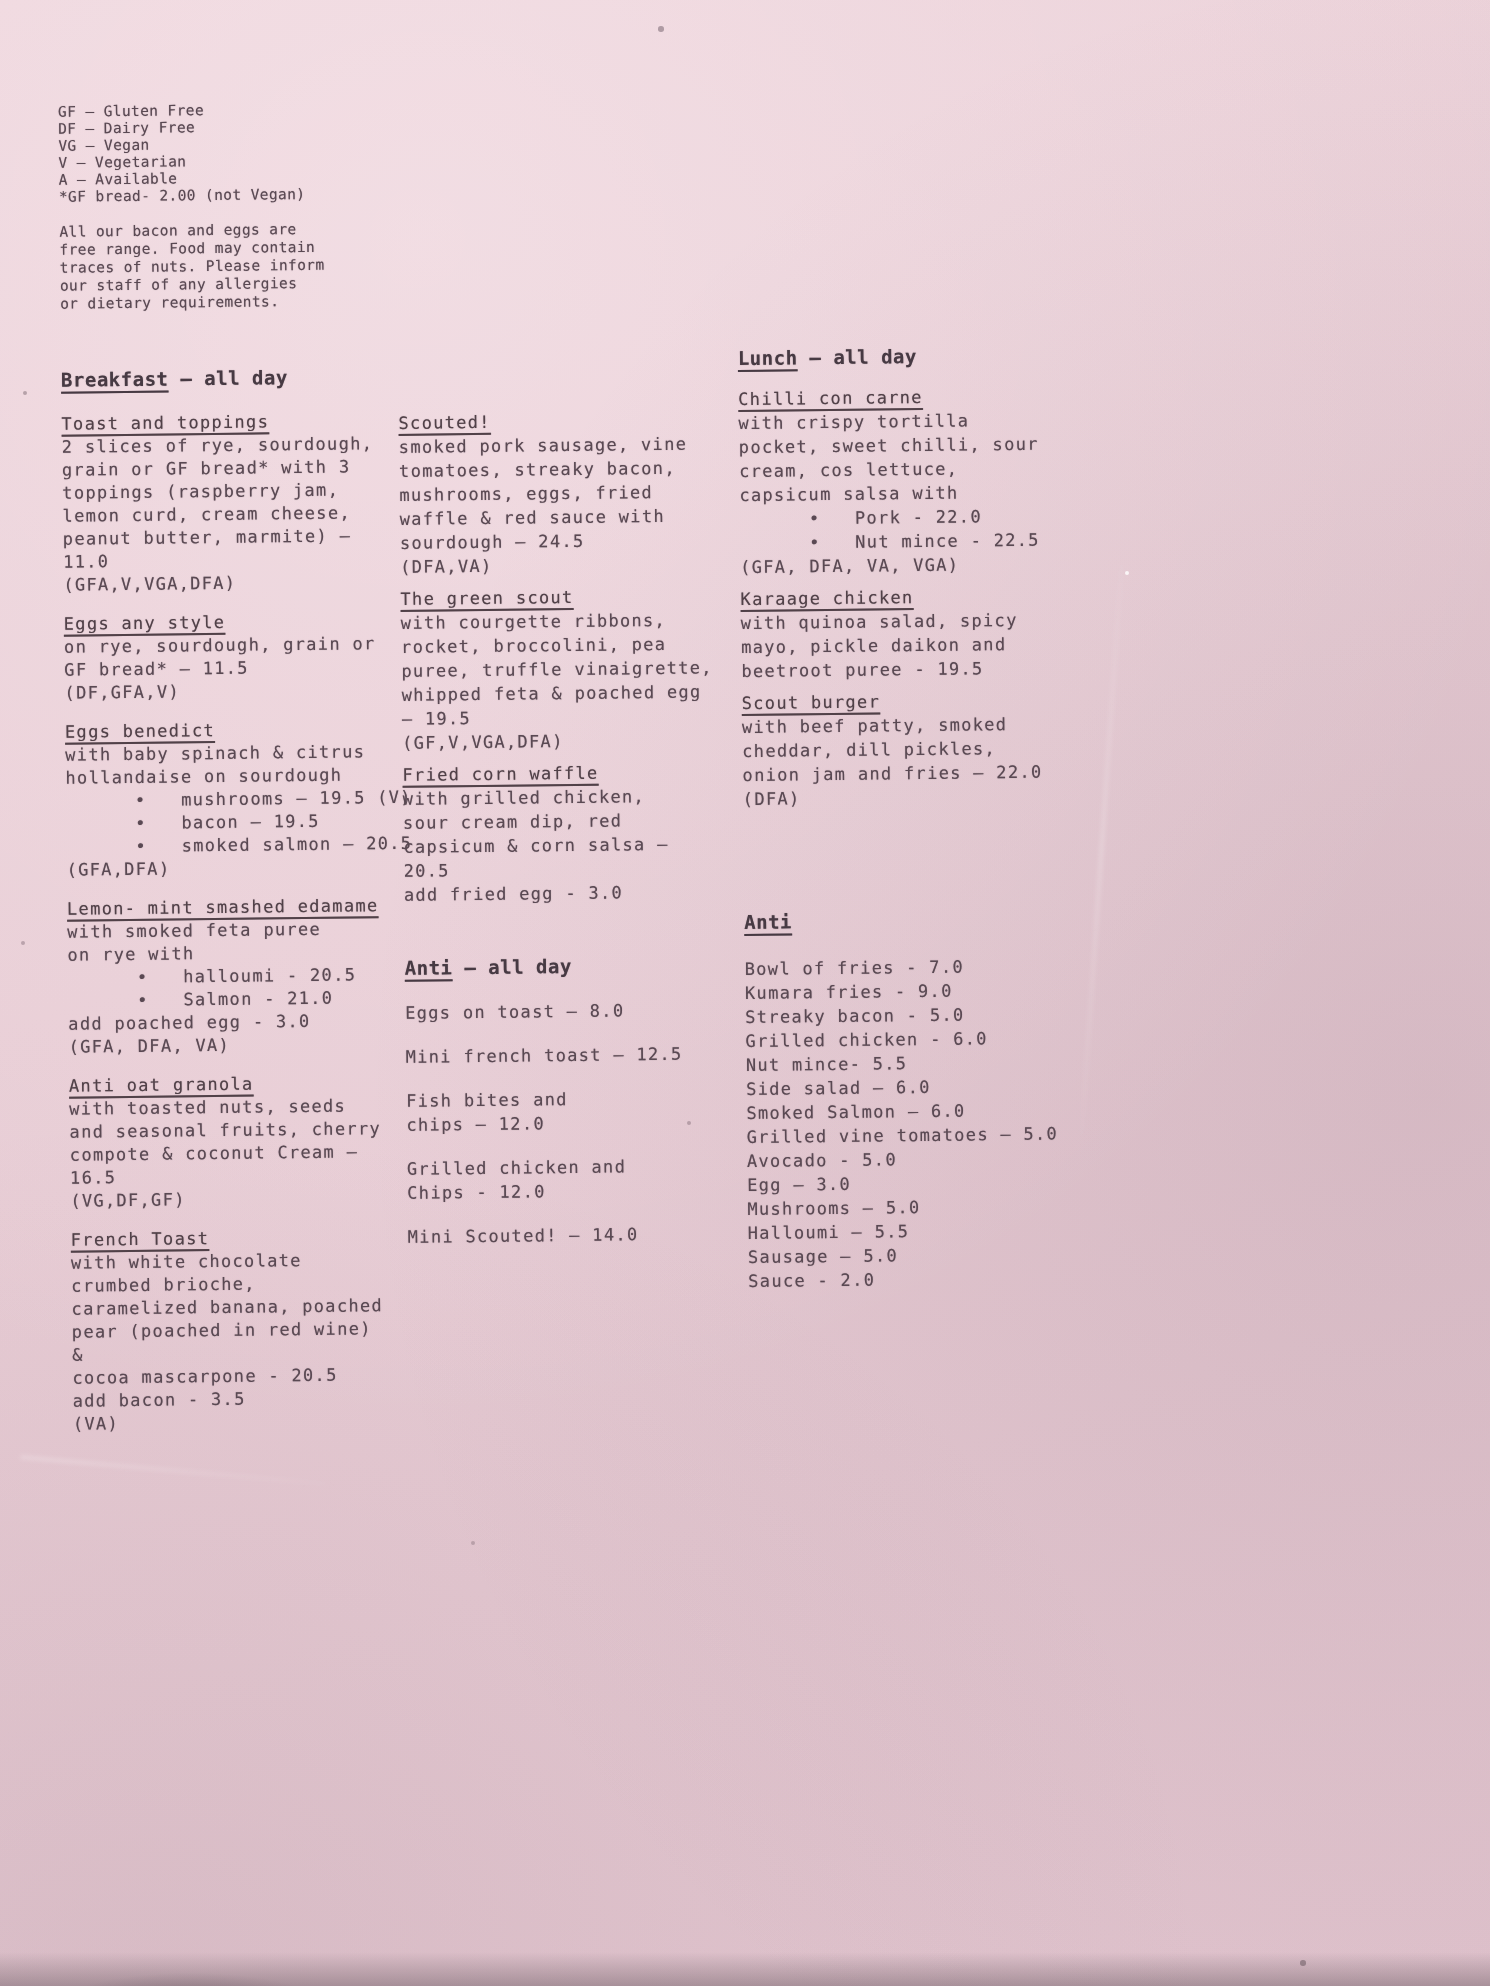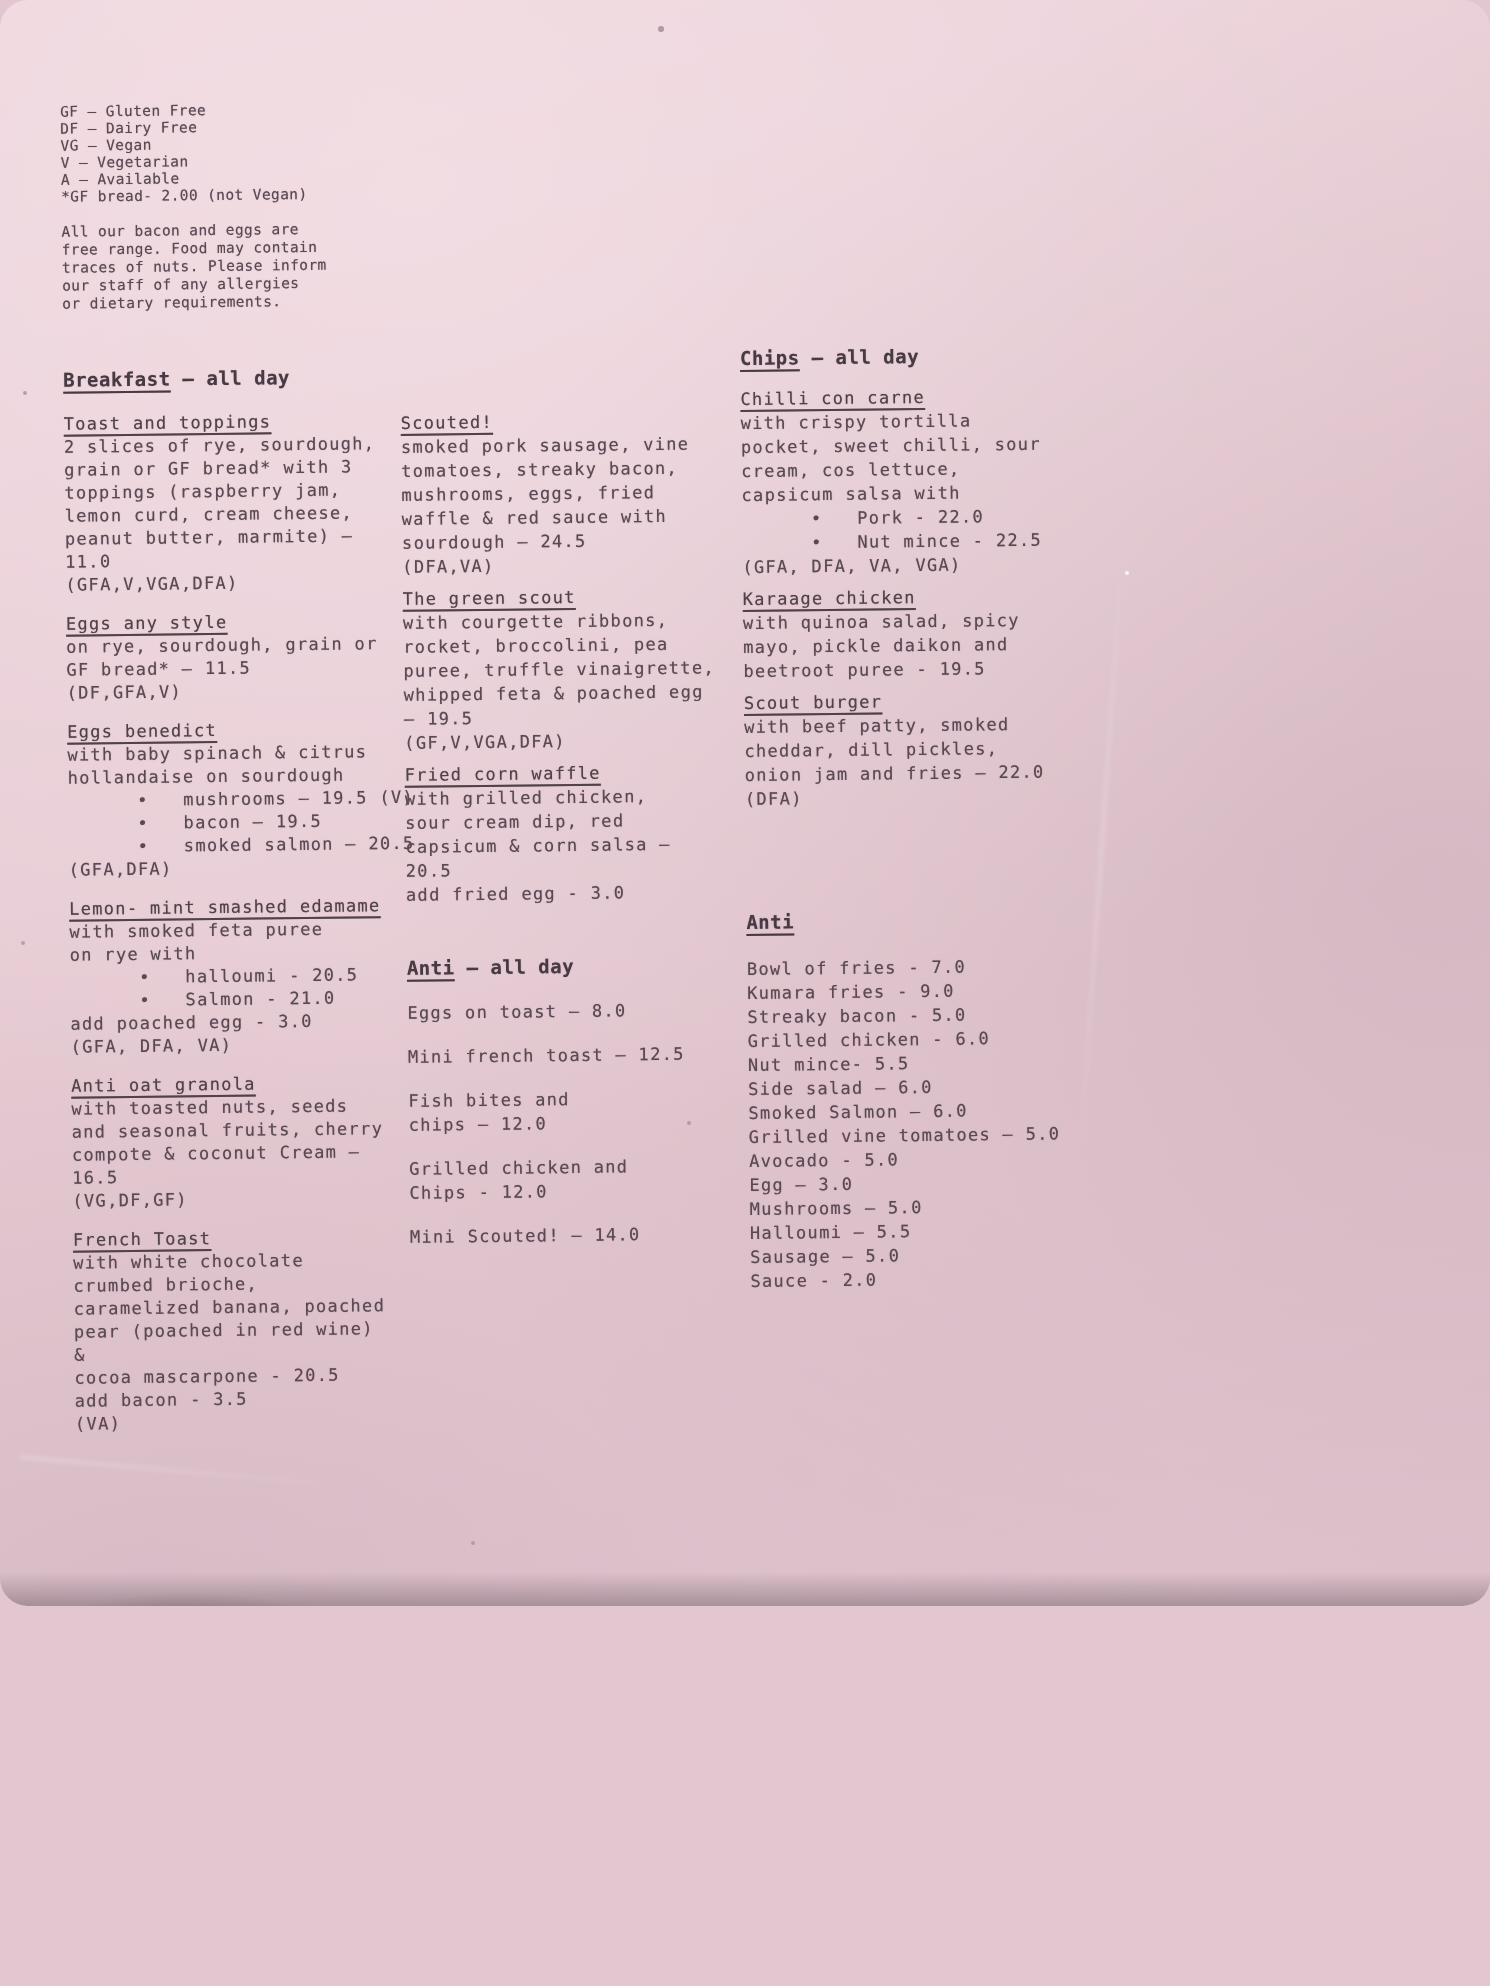--- a/index.html
+++ b/index.html
@@ -4,28 +4,27 @@
 <style>
   html, body {
     margin: 0; padding: 0;
     width: 1490px; height: 1986px;
     overflow: hidden;
     background: #e3c7d0;
     font-family: "DejaVu Sans Mono", "Liberation Mono", monospace;
   }
   .photo {
     position: relative;
-    width: 1490px; height: 1606px;
+    width: 1490px; height: 1986px;
     background:
       radial-gradient(140% 110% at 28% 12%, rgba(255,246,249,0.30) 0%, rgba(255,255,255,0) 55%),
       radial-gradient(120% 95% at 96% 55%, rgba(108,74,94,0.13) 0%, rgba(108,74,94,0) 60%),
       radial-gradient(130% 80% at 10% 100%, rgba(120,90,105,0.10) 0%, rgba(120,90,105,0) 55%),
       linear-gradient(163deg, #eed5dc 0%, #e8cdd5 42%, #e0c3cd 100%);
     overflow: hidden;
-    border-radius: 28px;
   }
   
   .photo-bottom-shadow {
     position: absolute; left: 0; bottom: 0; width: 100%; height: 34px;
     background: linear-gradient(to top, rgba(104,88,96,0.45), rgba(104,88,96,0));
   }
   .corner-shadow {
     position: absolute; left: 60px; bottom: -18px; width: 260px; height: 52px;
     background: radial-gradient(50% 60% at 50% 100%, rgba(90,75,85,0.40), rgba(90,75,85,0));
   }
@@ -218,21 +217,21 @@
       <div class="kids-item">Eggs on toast – 8.0</div>
       <div class="kids-item">Mini french toast – 12.5</div>
       <div class="kids-item">Fish bites and
 chips – 12.0</div>
       <div class="kids-item">Grilled chicken and
 Chips - 12.0</div>
       <div class="kids-item">Mini Scouted! – 14.0</div>
     </div>
 
     <div class="col col-right">
-      <div class="section-header hdr-lunch"><span class="sh-title">Chips</span><span class="sh-suffix"> – all day</span></div>
+      <div class="section-header hdr-lunch"><span class="sh-title">Lunch</span><span class="sh-suffix"> – all day</span></div>
 
       <div class="item">
         <div class="item-title">Chilli con carne</div>
         <div class="item-body">with crispy tortilla
 pocket, sweet chilli, sour
 cream, cos lettuce,
 capsicum salsa with
       •   Pork - 22.0
       •   Nut mince - 22.5
 (GFA, DFA, VA, VGA)</div>

